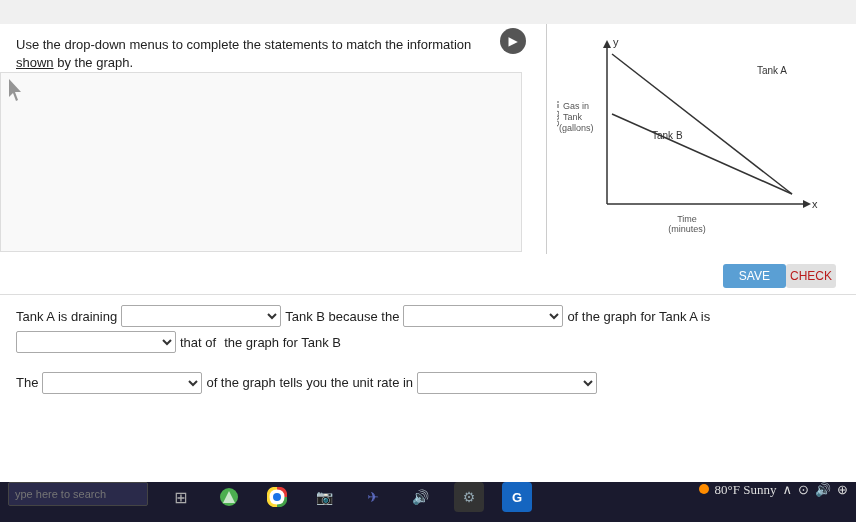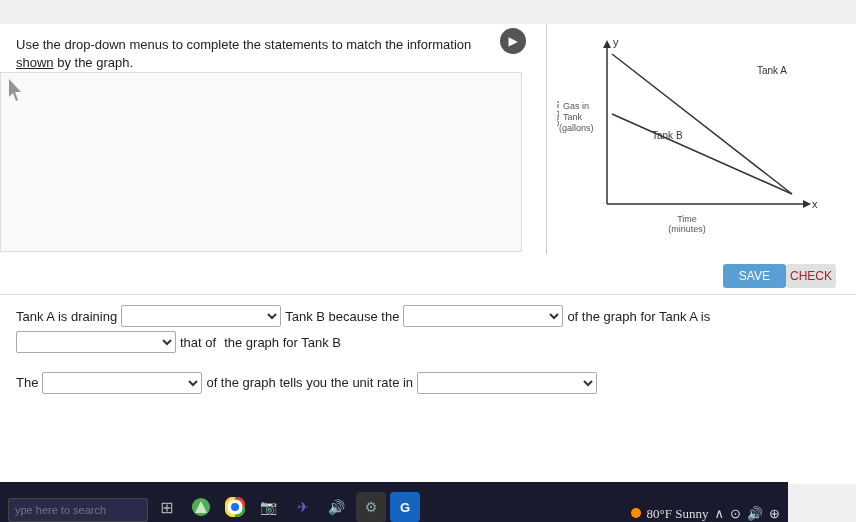--- a/index.html
+++ b/index.html
@@ -129,27 +129,27 @@
 
     .stmt-select-lg {
       width: 180px;
     }
 
     
     .taskbar {
       position: absolute;
       bottom: 0;
       left: 0;
-      width: 788px;
+      width: 856px;
       height: 40px;
       background: #1a1a2e;
       display: flex;
-      align-items: flex-end;
+      align-items: flex-start;
       padding: 0 8px;
-      gap: 4px;
+      gap: 18px;
     }
 
     .taskbar-search {
       background: #2a2a4a;
       border: 1px solid #444;
       color: #aaa;
       font-size: 11px;
       height: 24px;
       width: 140px;
       padding: 0 6px;

